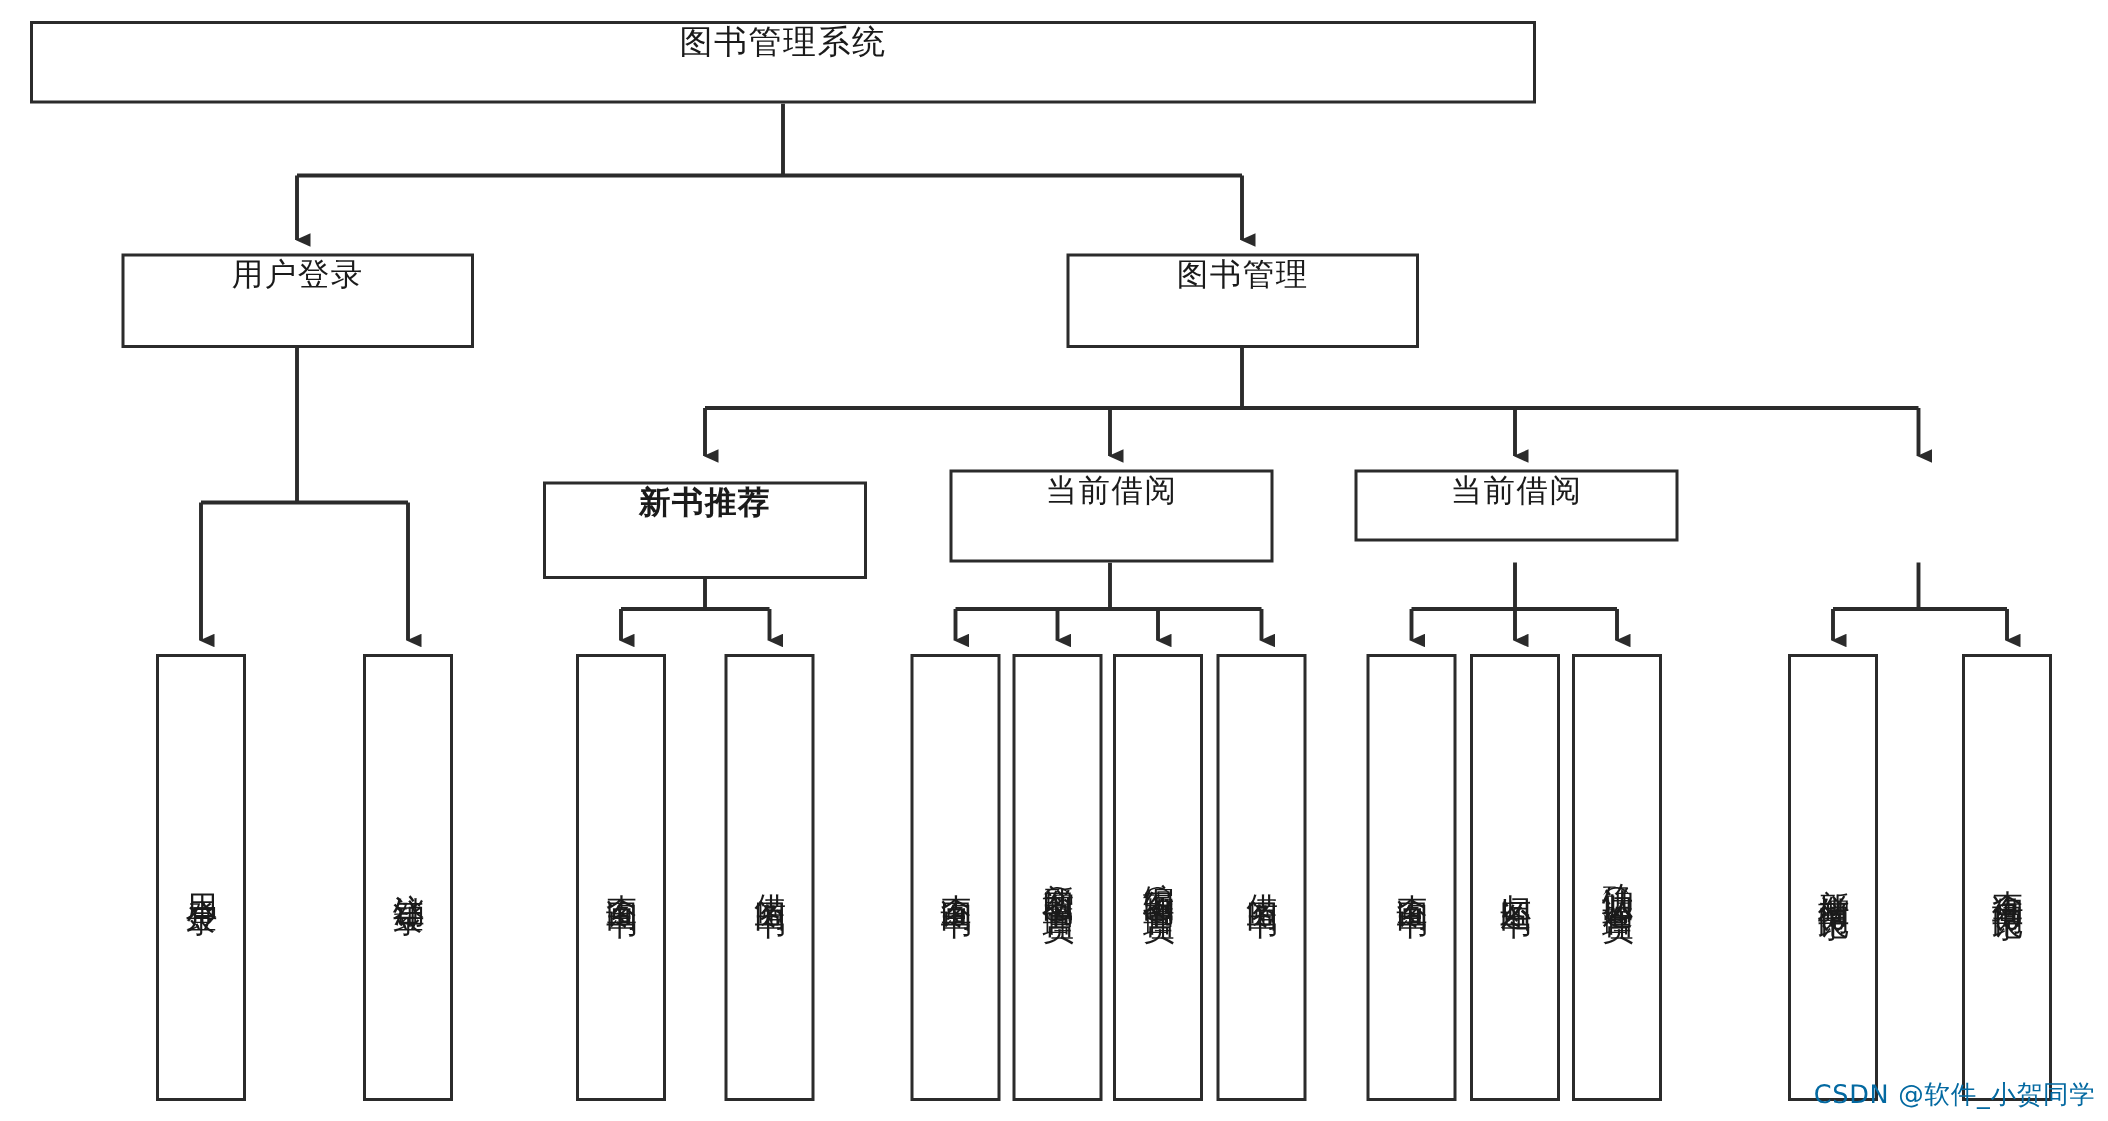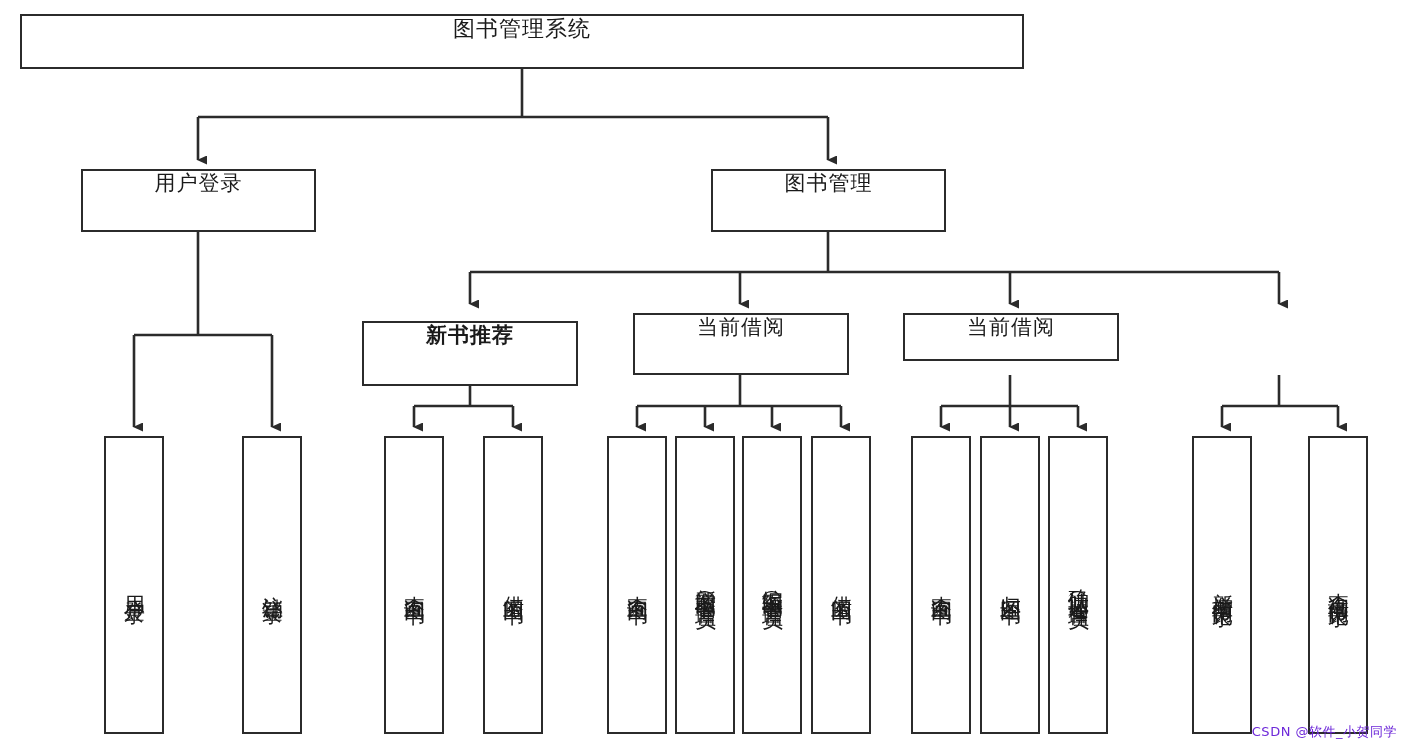--- a/index.html
+++ b/index.html
@@ -58,22 +58,22 @@
     line-height: 1;
     white-space: nowrap;
   }
   #root-node .node-label {
     font-size: 22px;
   }
   #watermark {
     position: absolute;
     right: 8px;
     bottom: 6px;
-    font-size: 13px;
-    color: #6d28d9;
+    font-size: 17px;
+    color: #0369a1;
     letter-spacing: 0.5px;
     white-space: nowrap;
     pointer-events: none;
   }
 </style>
 </head>
 <body>
 
 <div id="diagram-root">
 

